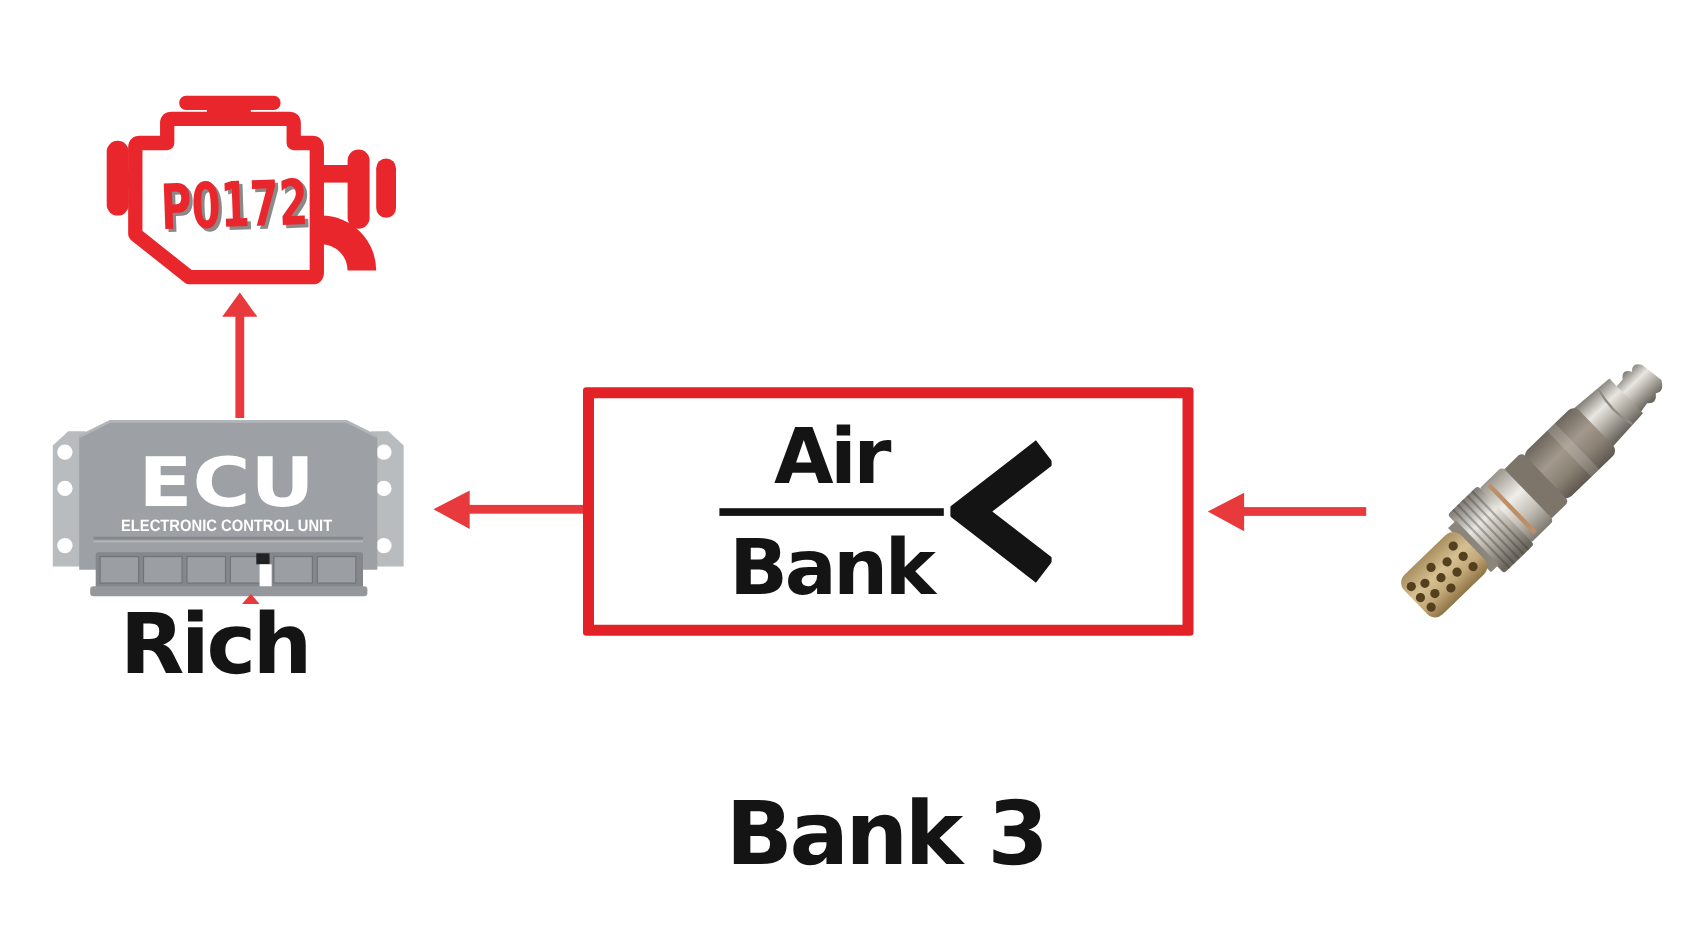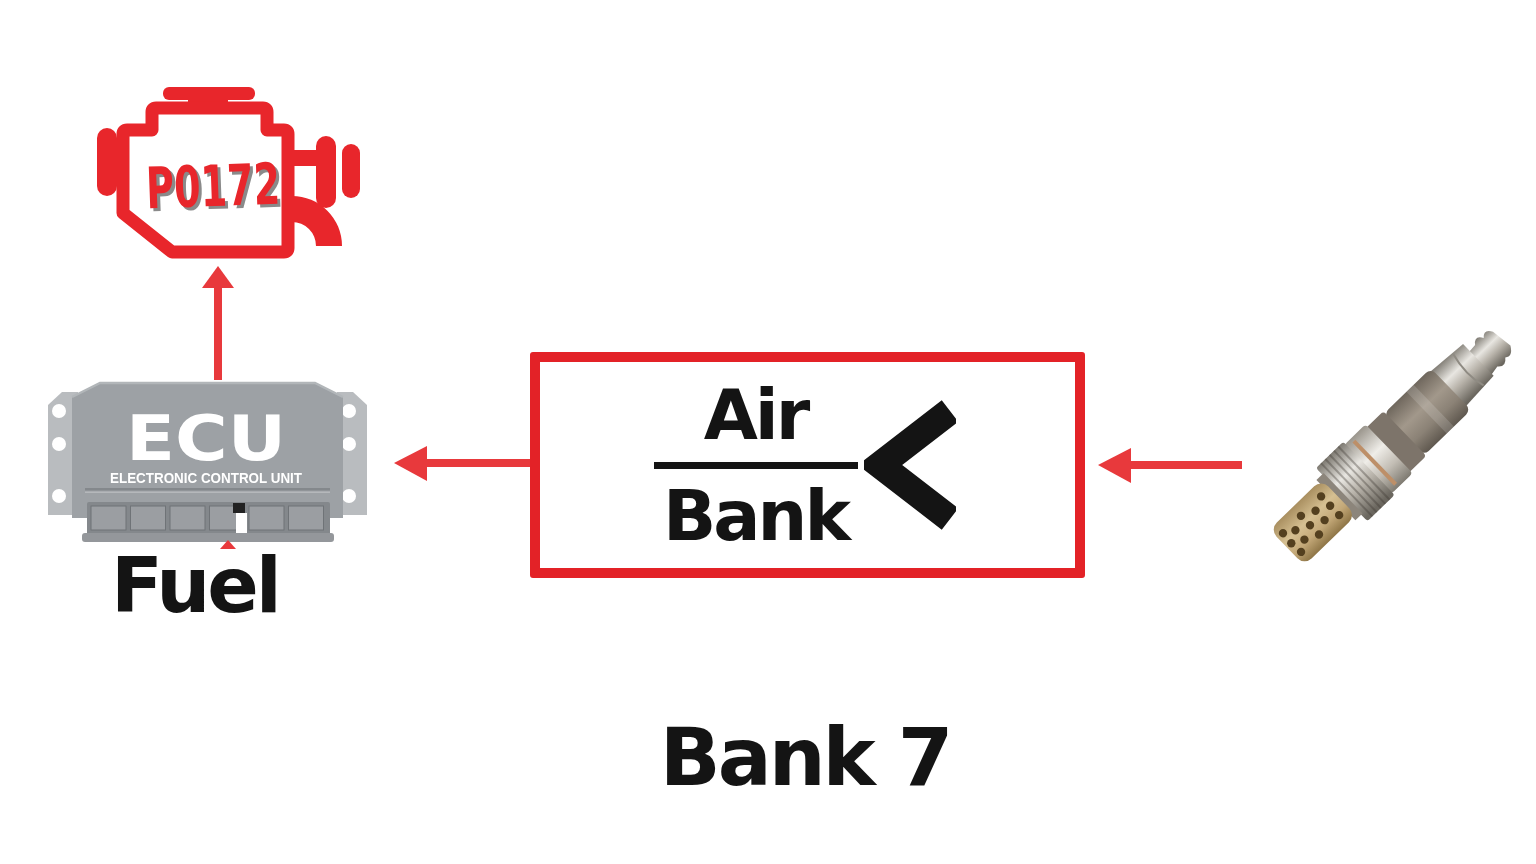--- a/index.html
+++ b/index.html
@@ -89,21 +89,21 @@
     <rect x="169.5" y="131" width="35" height="24" fill="#9b9ea2" stroke="#6f7377"></rect>
     <rect x="209" y="131" width="35" height="24" fill="#9b9ea2" stroke="#6f7377"></rect>
     <rect x="248.5" y="131" width="35" height="24" fill="#9b9ea2" stroke="#6f7377"></rect>
     <rect x="193" y="128" width="12" height="10" fill="#222222"></rect>
     <rect x="196" y="138" width="11" height="26" fill="#ffffff"></rect>
     <rect x="42" y="158" width="252" height="9" rx="3" fill="#94979b"></rect>
 
     <polygon points="180,174 188,165 196,174" fill="#e8393c"></polygon>
   </svg>
 
-  <div class="abs big-black rich-label">Fuel</div>
+  <div class="abs big-black rich-label">Rich</div>
 
   <svg class="abs" style="left:390px;top:444px;" width="142" height="40" viewBox="0 0 142 40">
     <polygon points="4,19 37,2 37,37" fill="#e8393c"></polygon>
     <rect x="33" y="15" width="109" height="8" fill="#e8393c"></rect>
   </svg>
 
   <div class="abs formula-box">
     <div class="fraction">
       <div class="frac-num frac-word">Air</div>
       <div class="frac-line"></div>
@@ -185,15 +185,15 @@
           <circle cx="13" cy="114" r="4.2"></circle>
         <circle cx="-6.5" cy="128" r="4.2"></circle>
           <circle cx="6.5" cy="128" r="4.2"></circle>
         <circle cx="-13" cy="139" r="4.2"></circle>
           <circle cx="0" cy="140" r="4.2"></circle>
           <circle cx="13" cy="139" r="4.2"></circle>
       </g>
     </g>
   </svg>
 
-  <div class="abs big-black bank-label">Bank 7</div>
+  <div class="abs big-black bank-label">Bank 3</div>
 
 </div>
 
 </body></html>

